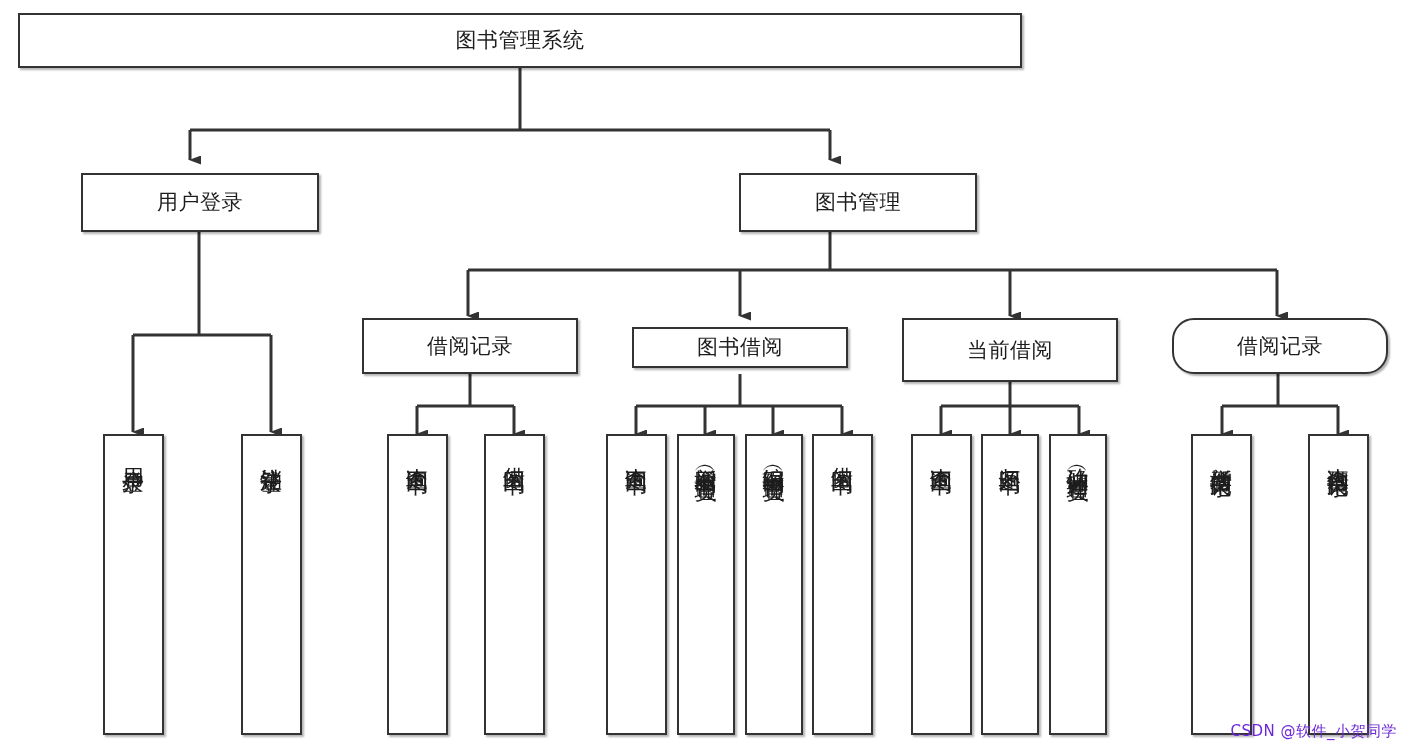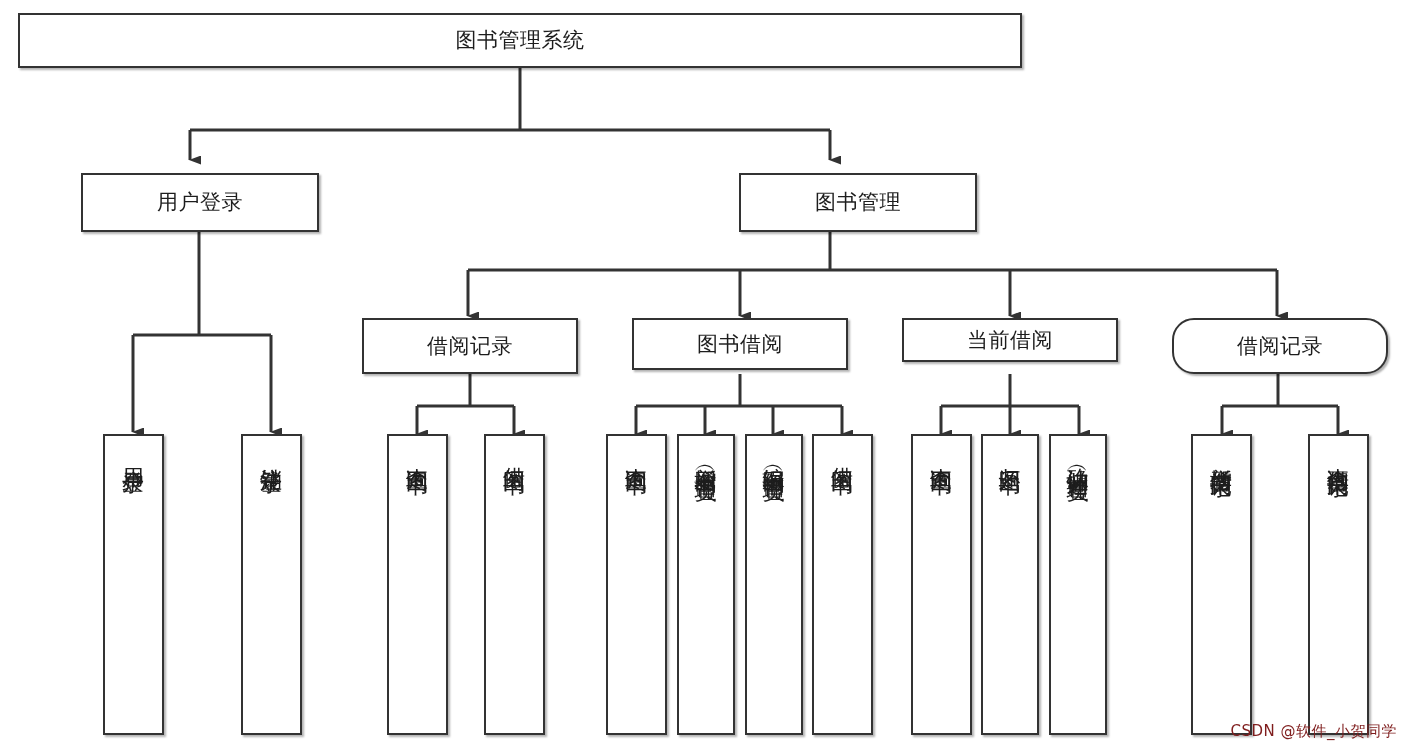--- a/index.html
+++ b/index.html
@@ -62,21 +62,21 @@
     font-size: 22px;
     line-height: 1.05;
     letter-spacing: 2px;
     max-height: 282px;
   }
   .watermark {
     position: absolute;
     right: 8px;
     bottom: 6px;
     font-size: 15px;
-    color: #7f1d1d;
+    color: #6d28d9;
     letter-spacing: 0.5px;
     z-index: 5;
     white-space: nowrap;
   }
 </style>
 </head>
 <body>
 
 <div id="canvas">
 
@@ -137,24 +137,24 @@
   <div class="node horiz" style="left:81px; top:173px; width:238px; height:59px;">
     <span class="lbl">用户登录</span>
   </div>
   <div class="node horiz" style="left:739px; top:173px; width:238px; height:59px;">
     <span class="lbl">图书管理</span>
   </div>
 
   <div class="node horiz" style="left:362px; top:318px; width:216px; height:56px;">
     <span class="lbl">借阅记录</span>
   </div>
-  <div class="node horiz" style="left:632px; top:318px; width:216px; height:52px;">
+  <div class="node horiz" style="left:632px; top:327px; width:216px; height:41px;">
     <span class="lbl">图书借阅</span>
   </div>
-  <div class="node horiz" style="left:902px; top:318px; width:216px; height:44px;">
+  <div class="node horiz" style="left:902px; top:318px; width:216px; height:64px;">
     <span class="lbl">当前借阅</span>
   </div>
   <div class="node horiz" style="left:1172px; top:318px; width:216px; height:56px;border-radius:22px;">
     <span class="lbl">借阅记录</span>
   </div>
 
   <div class="node vert" style="left:103px; top:434px; width:61px; height:301px;">
     <span class="lbl">用户登录</span>
   </div>
   <div class="node vert" style="left:241px; top:434px; width:61px; height:301px;">

